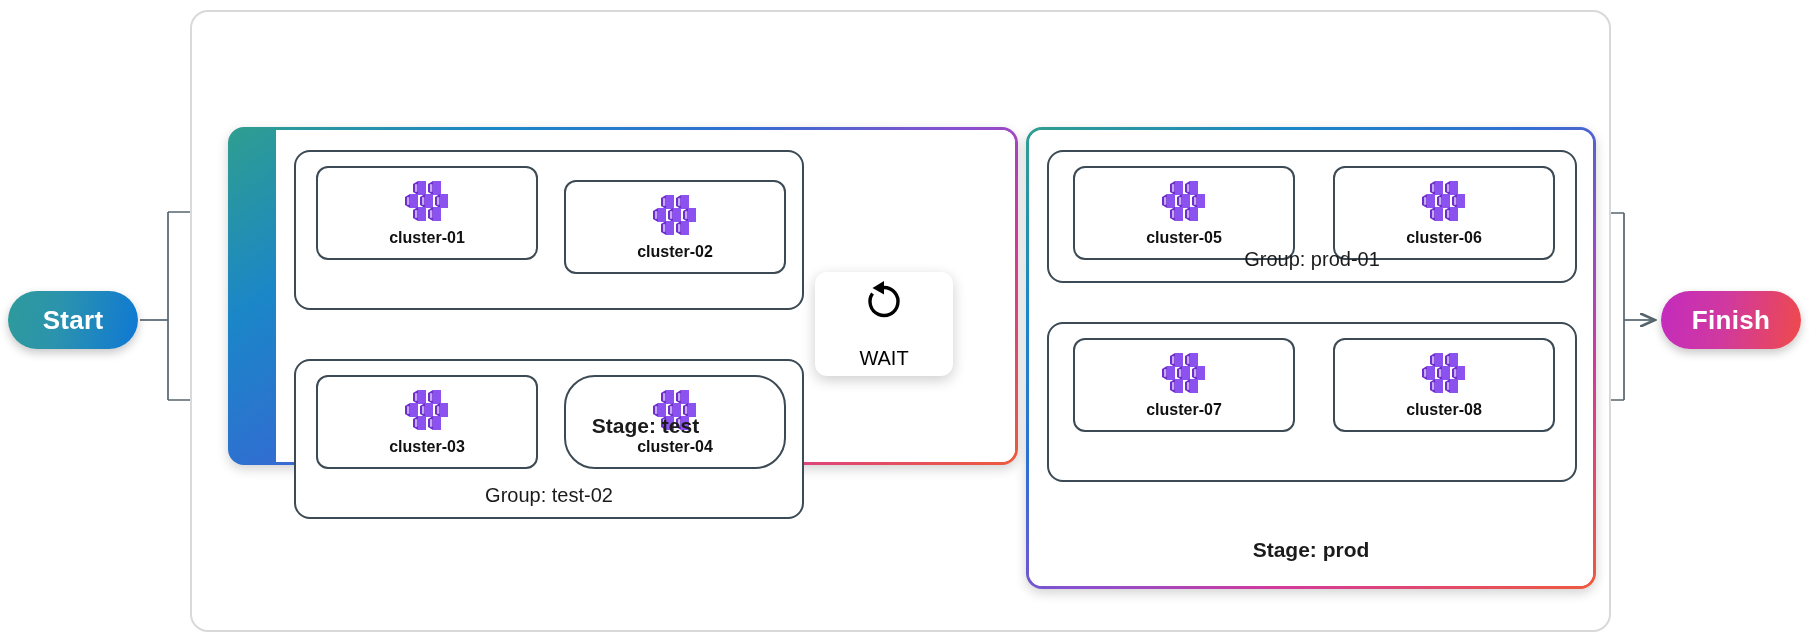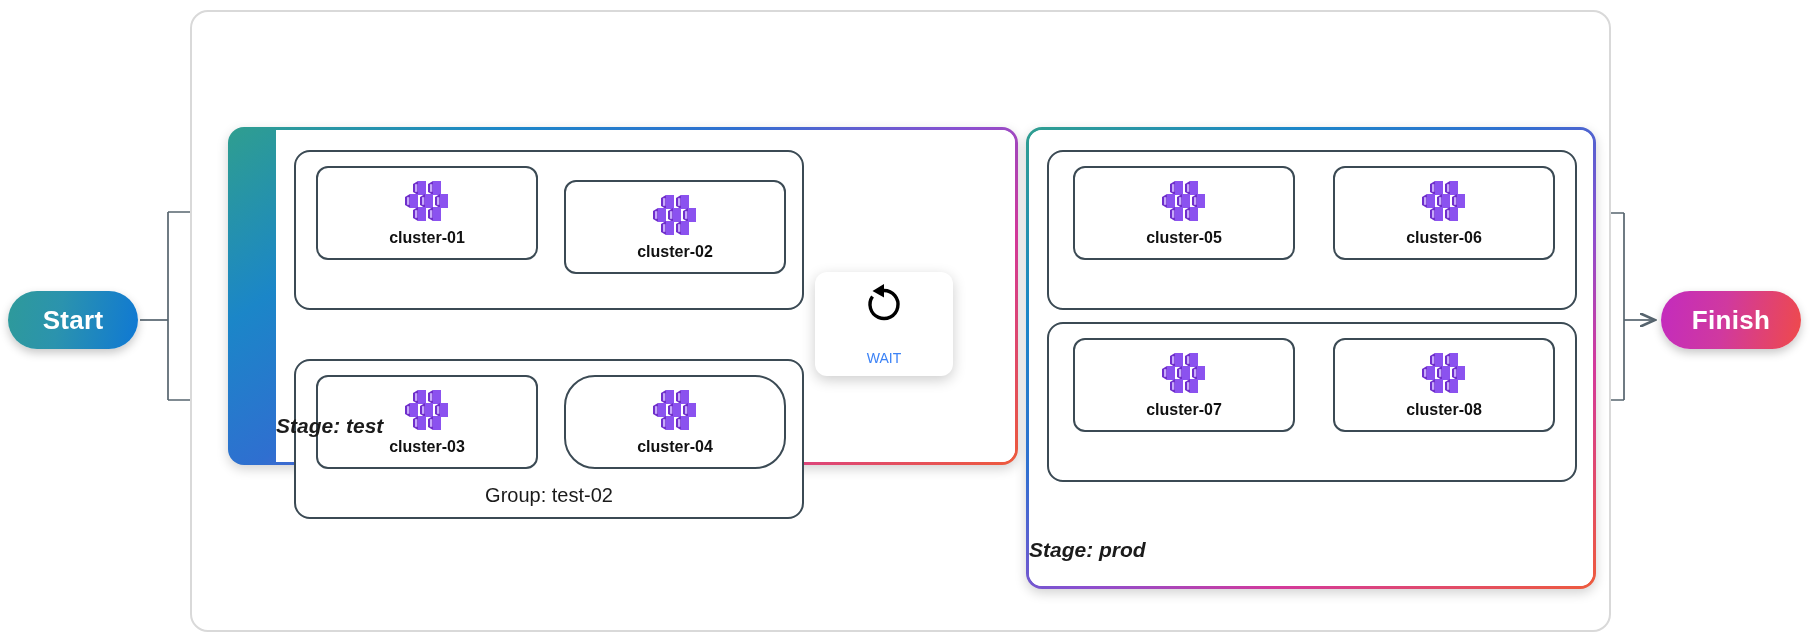--- a/index.html
+++ b/index.html
@@ -48,22 +48,22 @@
     background-image:linear-gradient(#fff,#fff),
       linear-gradient(145deg,#2f9e8f 0%,#1b86c8 22%,#2f6fd0 40%,#8a4fd0 58%,#d3399b 74%,#ee5b3c 100%);
     background-origin:border-box;background-clip:content-box,border-box;padding-left:48px;
   }
   .stage-prod{left:1026px;top:127px;width:570px;height:462px;
     background-image:linear-gradient(#fff,#fff),
       linear-gradient(145deg,#2f9e8f 0%,#1b86c8 22%,#2f6fd0 40%,#8a4fd0 58%,#d3399b 74%,#ee5b3c 100%);
     background-origin:border-box;background-clip:content-box,border-box;
   }
   .stage-label{
-    position:absolute;left:0;right:0;bottom:24px;text-align:left;
-    font-size:21px;font-weight:bold;color:#1b1b1b;font-style:italic;
+    position:absolute;left:0;right:0;bottom:24px;text-align:center;
+    font-size:21px;font-weight:bold;color:#1b1b1b;
   }
 
   
   .group{
     position:absolute;border:2px solid #3b4a54;border-radius:16px;
     background:#fff;box-sizing:border-box;
   }
   .group-label{
     position:absolute;left:0;right:0;bottom:10px;text-align:center;
     font-size:20px;color:#1b1b1b;
@@ -81,21 +81,21 @@
   }
   .cluster-icon{width:54px;height:44px;display:block;}
 
   
   .wait-box{
     position:absolute;left:815px;top:272px;width:138px;height:104px;
     background:#fff;border-radius:12px;
     box-shadow:0 4px 14px rgba(0,0,0,.20);
     display:flex;flex-direction:column;align-items:center;justify-content:center;
   }
-  .wait-label{font-size:14px;color:#3b82f6;margin-top:20px;}
+  .wait-label{font-size:20px;color:#000000;margin-top:20px;}
   .wait-icon{width:50px;height:48px;display:block;}
 
   
   svg.conn{position:absolute;left:0;top:0;width:1819px;height:642px;pointer-events:none;}
 </style>
 </head>
 <body>
 
 <div id="stage-canvas">
 
@@ -331,21 +331,21 @@
     <svg class="wait-icon" viewBox="0 0 50 48">
       <path d="M13.5,14.5 A14,14 0 1 0 25,8.5" fill="none" stroke="#000" stroke-width="3.4" stroke-linecap="butt"></path>
       <path d="M25,2 L25,15.5 L13.5,9 Z" fill="#000"></path>
     </svg>
     <div class="wait-label">WAIT</div>
   </div>
 
   <div class="stage stage-prod">
     <div class="stage-inner">
 
-      <div class="group" style="left:18px;top:20px;width:530px;height:160px;">
+      <div class="group" style="left:18px;top:20px;width:530px;height:133px;">
         <div class="cluster" style="left:24px;top:14px;">
           <svg class="cluster-icon" viewBox="0 0 54 44">
             <g>
               <g transform="translate(13,2)">
                   <path d="M0,3 L5,0 L13,0 L13,14 L5,14 L0,11 Z" fill="#6f2ecb"></path>
                   <path d="M5,0 L13,0 L13,14 L5,14 Z" fill="#8b52ef"></path>
                   <rect x="2" y="3.2" width="2.3" height="7.6" fill="#c7a9fb"></rect>
                 </g>
               <g transform="translate(28,2)">
                   <path d="M0,3 L5,0 L13,0 L13,14 L5,14 L0,11 Z" fill="#6f2ecb"></path>
@@ -416,20 +416,21 @@
                 </g>
               <g transform="translate(28,28)">
                   <path d="M0,3 L5,0 L13,0 L13,14 L5,14 L0,11 Z" fill="#6f2ecb"></path>
                   <path d="M5,0 L13,0 L13,14 L5,14 Z" fill="#8b52ef"></path>
                   <rect x="2" y="3.2" width="2.3" height="7.6" fill="#c7a9fb"></rect>
                 </g>
             </g>
           </svg>
           <div class="cluster-name">cluster-06</div>
         </div>
+        <div class="group-label">Group: prod-01</div>
       </div>
 
       <div class="group" style="left:18px;top:192px;width:530px;height:160px;">
         <div class="cluster" style="left:24px;top:14px;">
           <svg class="cluster-icon" viewBox="0 0 54 44">
             <g>
               <g transform="translate(13,2)">
                   <path d="M0,3 L5,0 L13,0 L13,14 L5,14 L0,11 Z" fill="#6f2ecb"></path>
                   <path d="M5,0 L13,0 L13,14 L5,14 Z" fill="#8b52ef"></path>
                   <rect x="2" y="3.2" width="2.3" height="7.6" fill="#c7a9fb"></rect>

